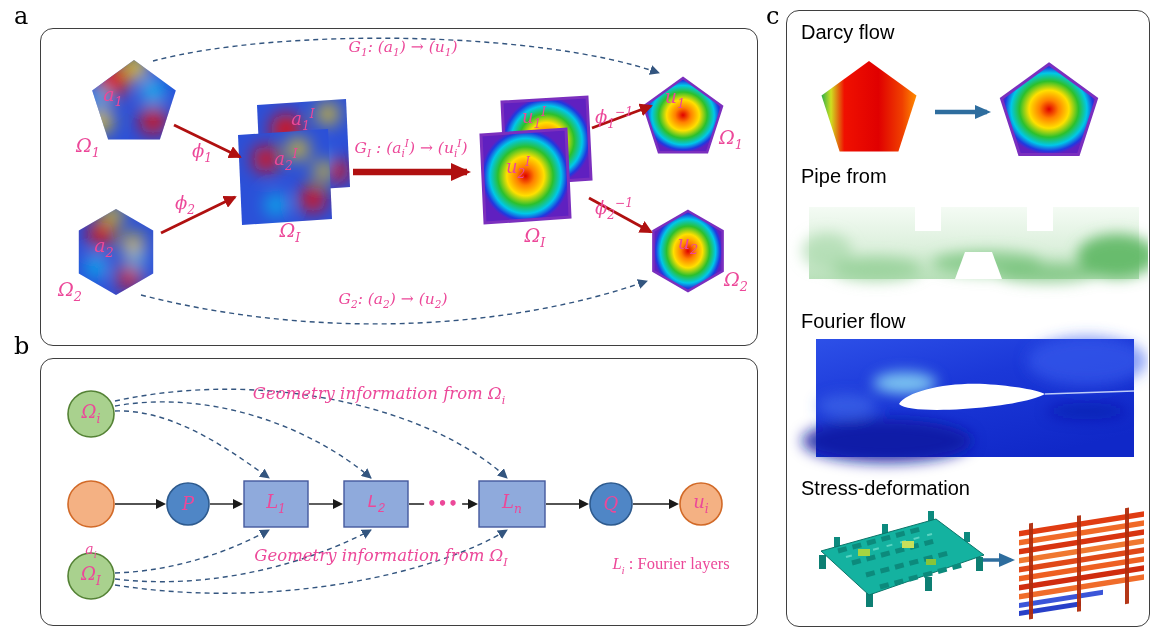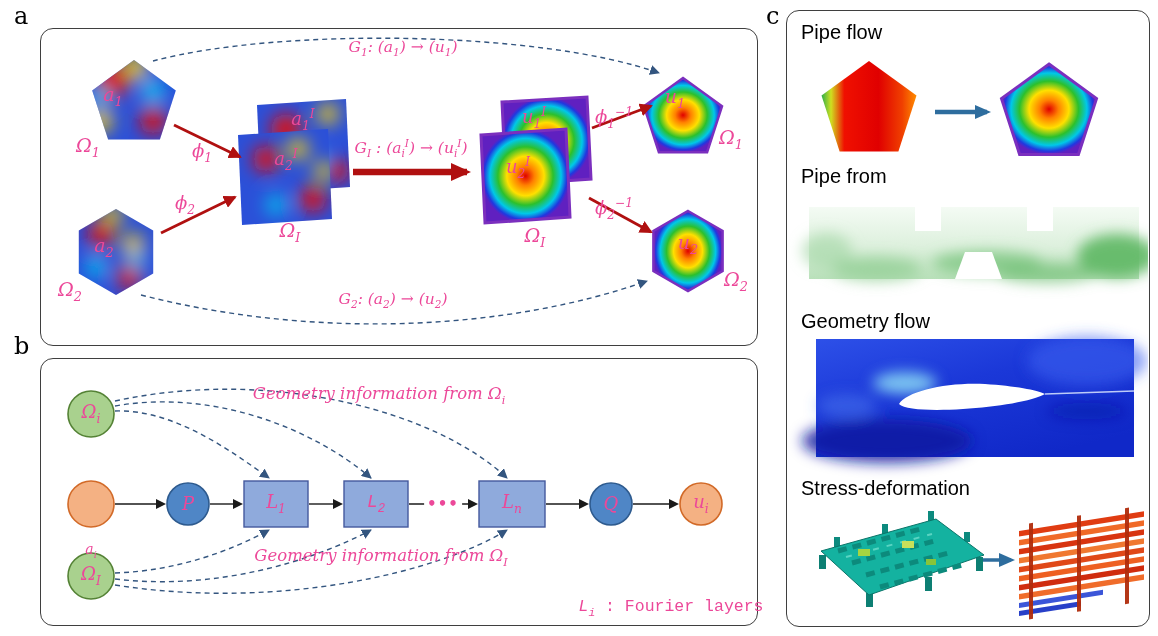--- a/index.html
+++ b/index.html
@@ -2,21 +2,21 @@
 <html><head>
 <meta charset="utf-8">
 <style>
   *{box-sizing:border-box;margin:0;padding:0;}
   html,body{width:1158px;height:636px;background:#fff;overflow:hidden;}
   #stage{position:relative;width:1158px;height:636px;background:#fff;font-family:"DejaVu Serif",serif;}
   .panel-box{position:absolute;border:1.5px solid #3f3f3f;border-radius:13px;background:#fff;}
   .panel-box svg{position:absolute;left:0;top:0;}
   .lbl{position:absolute;transform:translate(-50%,-50%);white-space:nowrap;line-height:1;color:#ec4899;}
   .math{font-family:"DejaVu Serif",serif;font-style:italic;}
-  .mathu{font-family:Liberation Mono, monospace;font-style:normal;margin-top:43px;}
+  .mathu{font-family:Liberation Serif, serif;font-style:normal;}
   .lbl sub,.lbl sup{font-size:68%;}
   .pletter{position:absolute;font-family:"DejaVu Serif",serif;font-size:24px;color:#000;}
   .ctitle{position:absolute;left:14px;font-family:"Liberation Sans","DejaVu Sans",sans-serif;font-size:20px;color:#000;}
   .dots-lbl{background:#fff;padding:0 3px;font-family:"DejaVu Sans",sans-serif;font-weight:bold;font-size:15px;letter-spacing:1px;font-style:normal;}
   .dash{fill:none;stroke:#33557f;stroke-width:1.4;stroke-dasharray:5 4;}
   .redA{stroke:#b01010;stroke-width:2.8;}
   .solidA{stroke:#1a1a1a;stroke-width:1.4;}
 </style>
 </head>
 <body>
@@ -304,19 +304,19 @@
         <rect x="0" y="84" width="125" height="5.5" fill="#d02c0e"></rect>
         <rect x="0" y="93" width="125" height="5.5" fill="#f06c2a"></rect>
         <rect x="0" y="102" width="84" height="5" fill="#3b55d8"></rect>
         <rect x="0" y="110" width="62" height="5" fill="#2840c8"></rect>
         <rect x="10" y="24" width="4" height="96" fill="#b02c0c" opacity="0.95"></rect>
         <rect x="58" y="24" width="4" height="96" fill="#b02c0c" opacity="0.95"></rect>
         <rect x="106" y="24" width="4" height="96" fill="#b02c0c" opacity="0.95"></rect>
       </g>
     </svg>
 
-    <div class="ctitle" style="top:10px;">Pipe flow</div>
+    <div class="ctitle" style="top:10px;">Darcy flow</div>
     <div class="ctitle" style="top:154px;">Pipe from</div>
-    <div class="ctitle" style="top:299px;">Geometry flow</div>
+    <div class="ctitle" style="top:299px;">Fourier flow</div>
     <div class="ctitle" style="top:466px;">Stress-deformation</div>
   </div>
 
 </div>
 
 </body></html>

